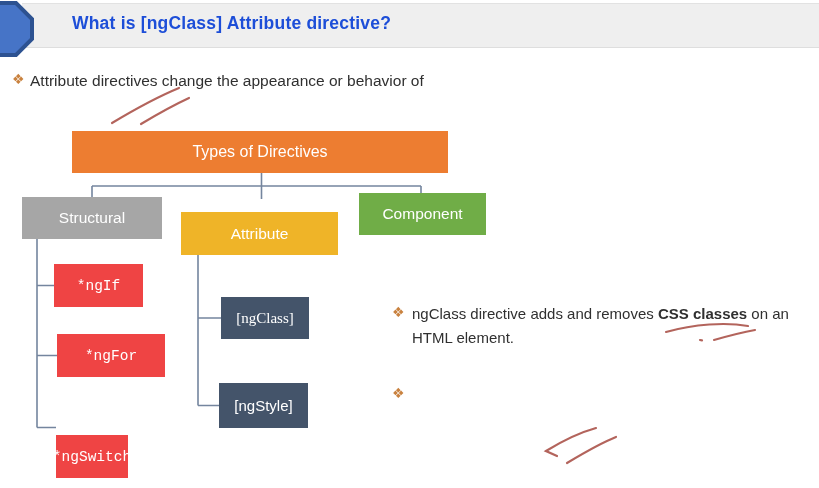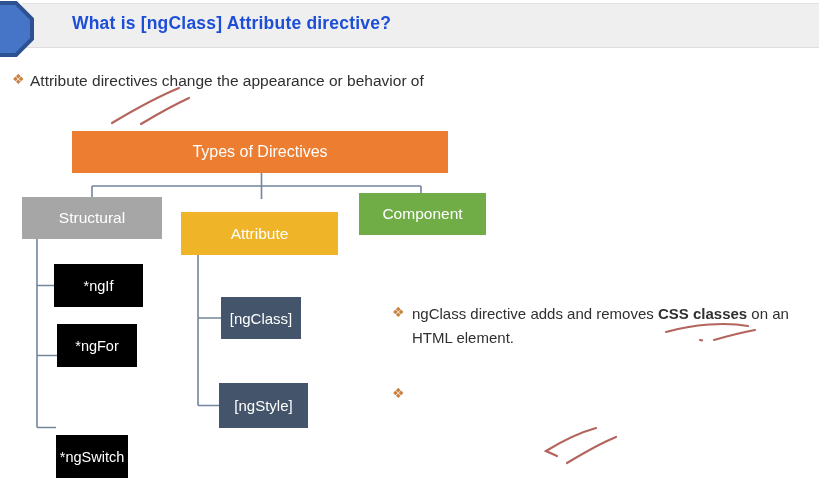--- a/index.html
+++ b/index.html
@@ -28,26 +28,26 @@
   .b{font-weight:bold;}
   
   .node{
     position:absolute;display:flex;align-items:center;justify-content:center;
     color:#fff;box-sizing:border-box;text-align:center;
   }
   #box-root{left:72px;top:131px;width:376px;height:42px;background:#ed7d31;font-size:16px;}
   #box-structural{left:22px;top:197px;width:140px;height:42px;background:#a6a6a6;font-size:15.5px;}
   #box-attribute{left:181px;top:212px;width:157px;height:43px;background:#efb428;font-size:15.5px;}
   #box-component{left:359px;top:193px;width:127px;height:42px;background:#70ad47;font-size:15.5px;}
-  .blue-node{background:#000000;font-size:14.5px;}
+  .blue-node{background:#ef4444;font-size:14.5px;font-family:Liberation Mono, monospace;}
   .slate-node{background:#44546a;font-size:15px;}
   #box-ngif{left:54px;top:264px;width:89px;height:43px;}
-  #box-ngfor{left:57px;top:324px;width:80px;height:43px;}
+  #box-ngfor{left:57px;top:334px;width:108px;height:43px;}
   #box-ngswitch{left:56px;top:406px;width:72px;height:43px;margin-top:29px;}
-  #box-ngclass{left:221px;top:297px;width:80px;height:42px;}
+  #box-ngclass{left:221px;top:297px;width:88px;height:42px;font-family:Liberation Serif, serif;}
   #box-ngstyle{left:219px;top:383px;width:89px;height:45px;}
   
   .overlay{position:absolute;left:0;top:0;width:819px;height:488px;pointer-events:none;}
 </style>
 </head>
 <body>
 
 <div id="slide">
 
   <div class="header-bar"></div>

